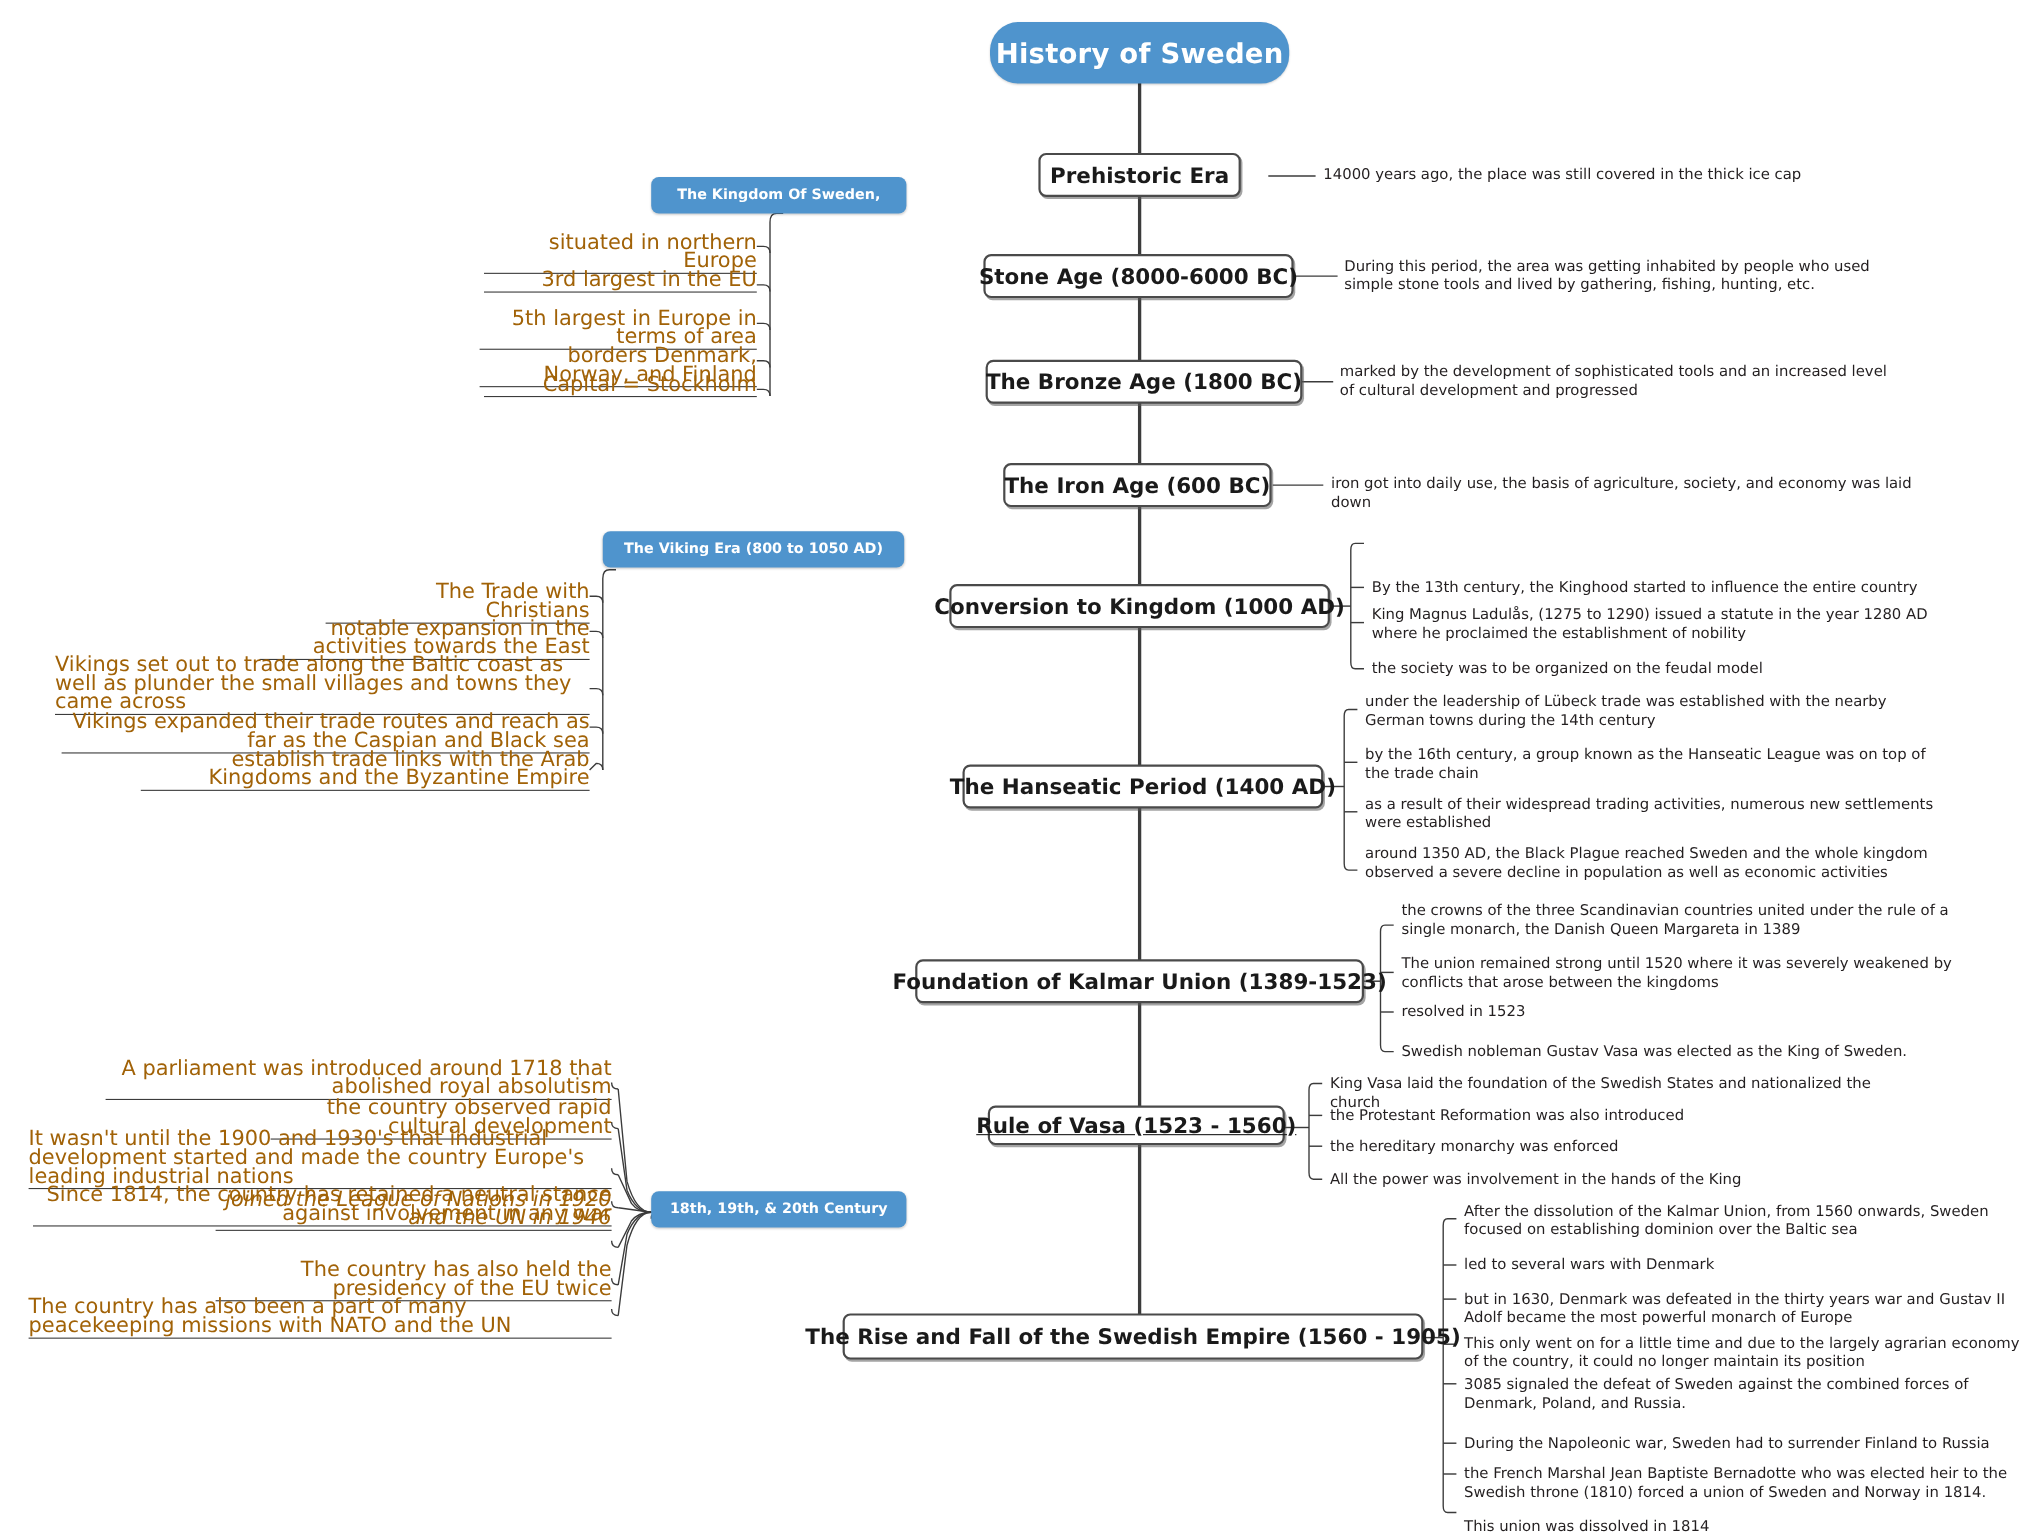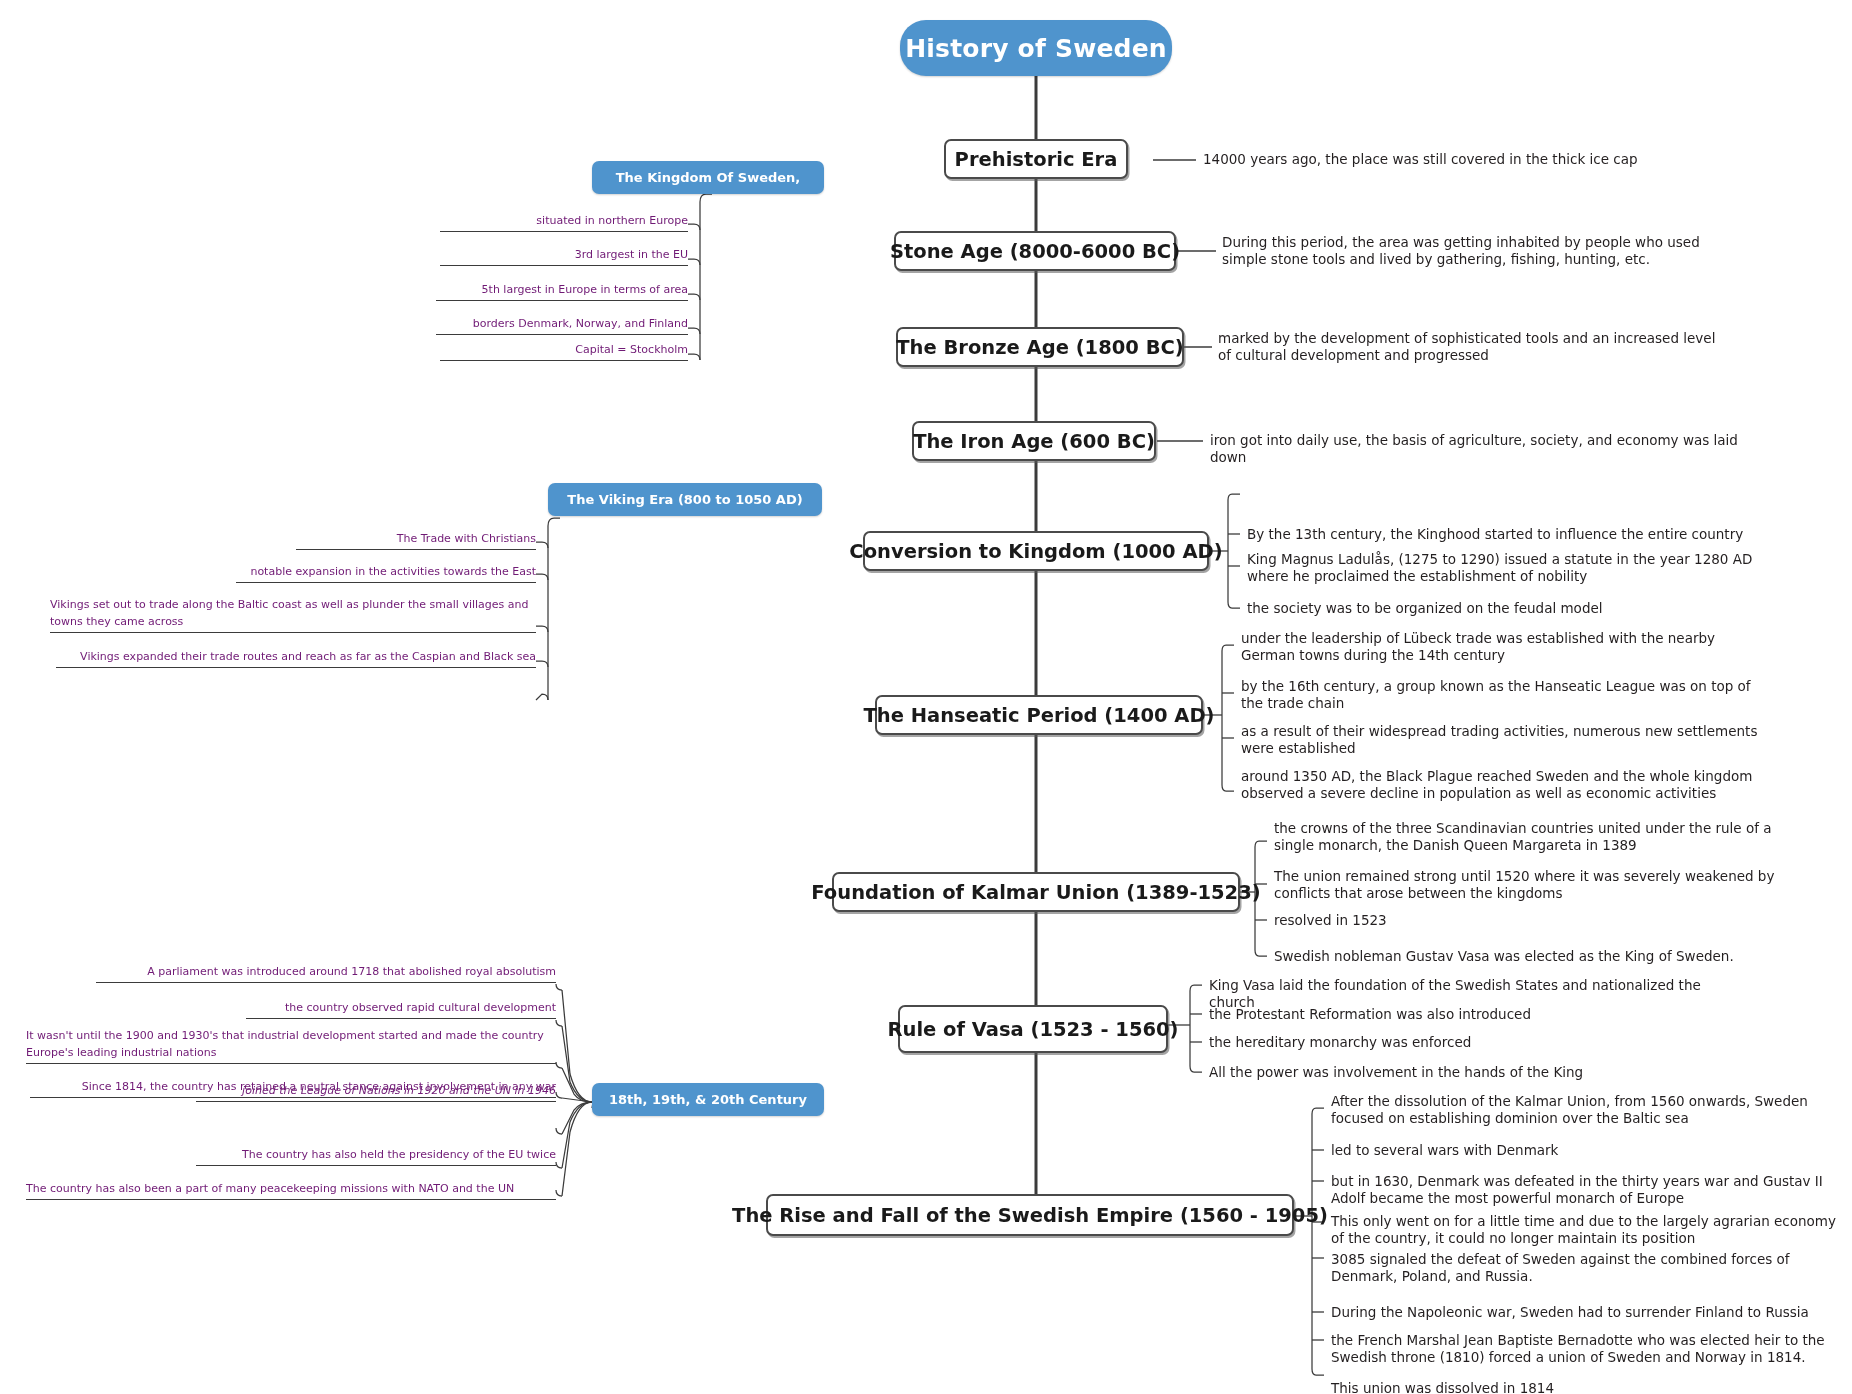--- a/index.html
+++ b/index.html
@@ -85,23 +85,23 @@
     font-size: 13.5px;
     line-height: 17px;
     color: #231f20;
     box-sizing: border-box;
   }
   .leaf.right { text-align: left; }
 
   
   .uleaf {
     position: absolute;
-    font-size: 11px;
+    font-size: 19px;
     line-height: 17px;
-    color: #701a75;
+    color: #a16207;
     box-sizing: border-box;
     border-bottom: 1.2px solid #3b3b3b;
     padding-bottom: 2px;
   }
   .uleaf.ralign { text-align: right; }
   .uleaf.lalign { text-align: left; }
 </style>
 </head>
 <body>
 
@@ -202,21 +202,21 @@
   </div>
 
   <div class="node branch-node" style="left:875px; top:695px; width:328px; height:40px;">
     <span>The Hanseatic Period (1400 AD)</span>
   </div>
 
   <div class="node branch-node" style="left:832px; top:872px; width:408px; height:40px;">
     <span>Foundation of Kalmar Union (1389-1523)</span>
   </div>
 
-  <div class="node branch-node" style="left:898px; top:1005px; width:270px; height:48px;">
+  <div class="node branch-node" style="left:898px; top:1005px; width:270px; height:36px;text-decoration:underline;">
     <span>Rule of Vasa (1523 - 1560)</span>
   </div>
 
   <div class="node branch-node" style="left:766px; top:1194px; width:528px; height:42px;">
     <span>The Rise and Fall of the Swedish Empire (1560 - 1905)</span>
   </div>
 
   <div class="node side-node" style="left:592px; top:161px; width:232px; height:33px;">
     <span>The Kingdom Of Sweden,</span>
   </div>
@@ -340,20 +340,23 @@
   </div>
   <div class="uleaf ralign" style="left:236px; top:563px; width:300px;">
     <span>notable expansion in the activities towards the East</span>
   </div>
   <div class="uleaf lalign" style="left:50px; top:596px; width:486px;">
     <span>Vikings set out to trade along the Baltic coast as well as plunder the small villages and towns they came across</span>
   </div>
   <div class="uleaf ralign" style="left:56px; top:648px; width:480px;">
     <span>Vikings expanded their trade routes and reach as far as the Caspian and Black sea</span>
   </div>
+  <div class="uleaf ralign" style="left:128px; top:682px; width:408px;">
+    <span>establish trade links with the Arab Kingdoms and the Byzantine Empire</span>
+  </div>
 
   <div class="uleaf ralign" style="left:96px; top:963px; width:460px;">
     <span>A parliament was introduced around 1718 that abolished royal absolutism</span>
   </div>
   <div class="uleaf ralign" style="left:246px; top:999px; width:310px;">
     <span>the country observed rapid cultural development</span>
   </div>
   <div class="uleaf lalign" style="left:26px; top:1027px; width:530px;">
     <span>It wasn't until the 1900 and 1930's that industrial development started and made the country Europe's leading industrial nations</span>
   </div>

